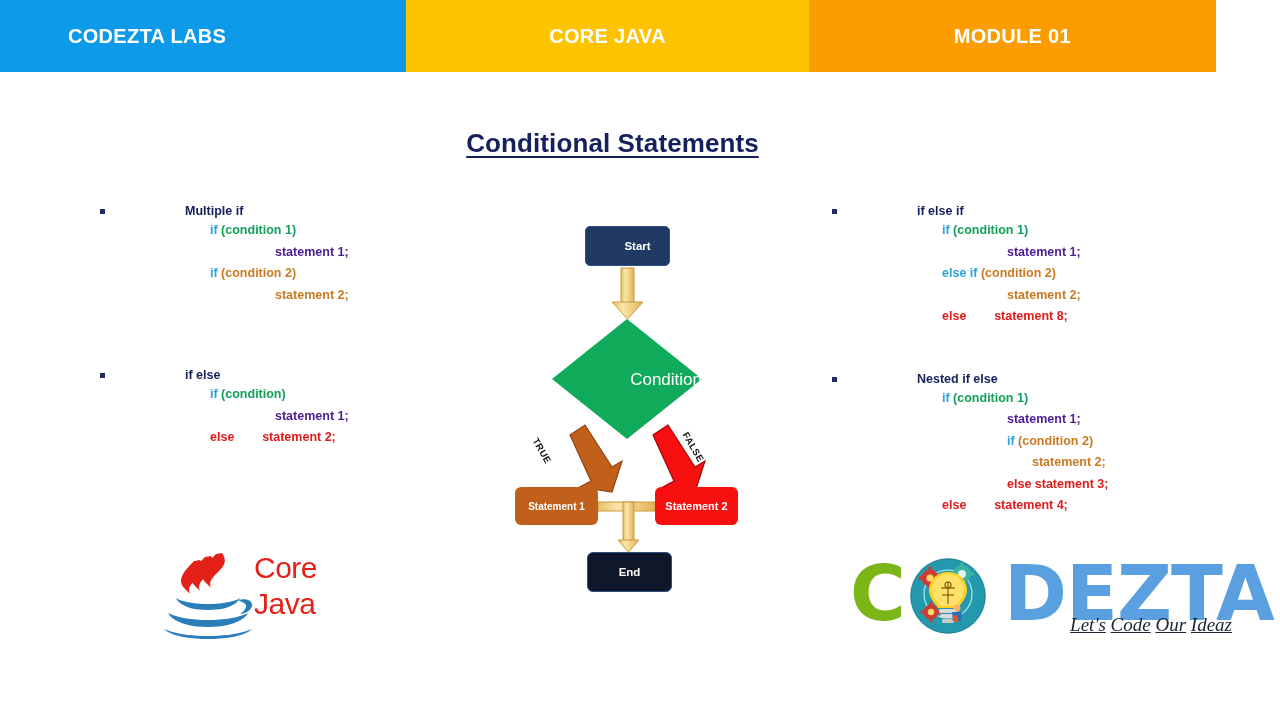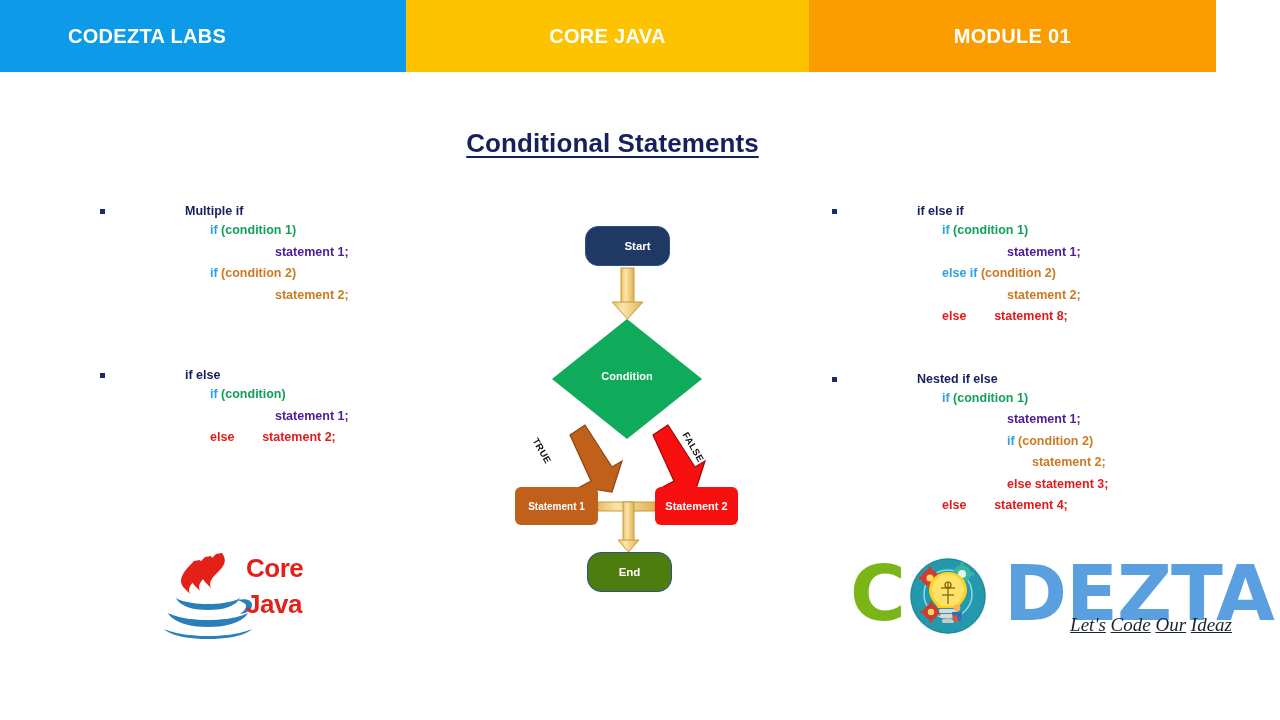--- a/index.html
+++ b/index.html
@@ -115,70 +115,70 @@
     display: flex;
     align-items: center;
     justify-content: center;
     color: #ffffff;
     font-weight: bold;
     font-size: 11.5px;
     box-sizing: border-box;
   }
   .node-start {
     left: 585px; top: 226px; width: 85px; height: 40px;
-    background: #1f3864; border-radius: 13px;
+    background: #1f3864; border-radius: 5px;
     border: 1px solid #2f4f87;
     padding-left: 20px;
   }
   .node-end {
     left: 587px; top: 552px; width: 85px; height: 40px;
-    background: #4d7c0f; border-radius: 14px;
+    background: #0f172a; border-radius: 6px;
     border: 1px solid #2f4f87;
   }
   .node-stmt1 {
     left: 515px; top: 487px; width: 83px; height: 38px;
     background: #c1601a; border-radius: 6px;
     font-size: 10px;
   }
   .node-stmt2 {
     left: 655px; top: 487px; width: 83px; height: 38px;
     background: #f80f0f; border-radius: 6px;
     font-size: 11px;
   }
   .diamond-label {
     position: absolute;
     left: 552px; top: 370px; width: 150px;
-    text-align: center;
+    text-align: right;
     color: #ffffff;
-    font-weight: bold;
-    font-size: 11px;
+    font-weight: normal;
+    font-size: 17px;
   }
 
   .arrow-label {
     position: absolute;
     font-size: 9.5px;
     font-weight: bold;
     color: #111111;
     letter-spacing: 0.4px;
   }
   .lbl-true  { left: 540px; top: 436px; transform: rotate(60deg); transform-origin: left top; }
   .lbl-false { left: 690px; top: 430px; transform: rotate(-300deg); transform-origin: left top; }
 
   
   .java-logo {
     position: absolute;
     left: 158px; top: 548px;
     width: 180px; height: 92px;
   }
   .java-text {
     position: absolute;
-    left: 246px; top: 550px;
+    left: 254px; top: 550px;
     color: #e32119;
-    font-weight: bold;
-    font-size: 26px;
+    font-weight: normal;
+    font-size: 30px;
     line-height: 36px;
     letter-spacing: -0.5px;
   }
 
   
   .codezta {
     position: absolute;
     left: 850px; top: 552px;
     width: 382px; height: 94px;
   }

